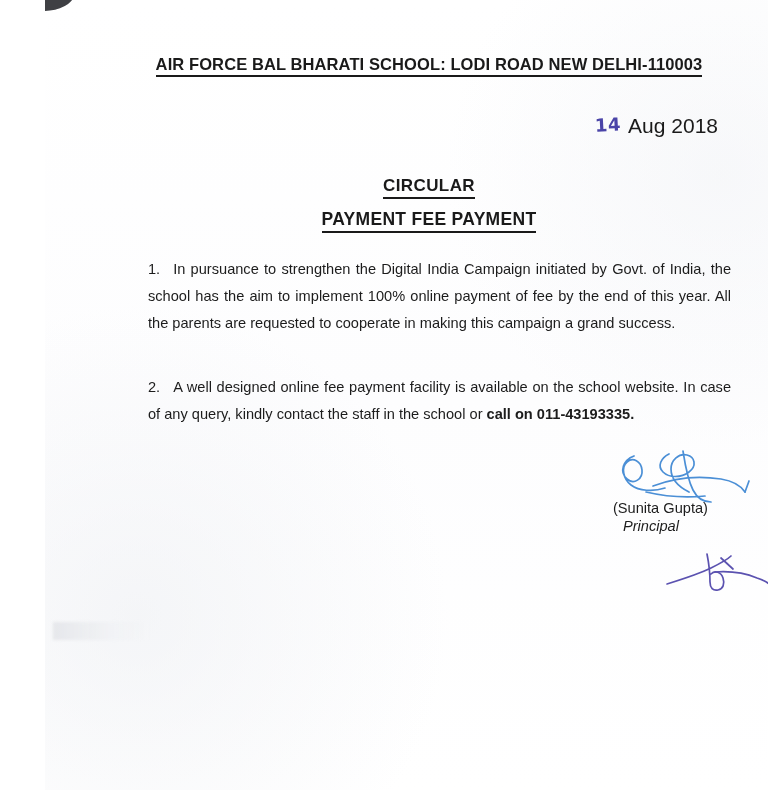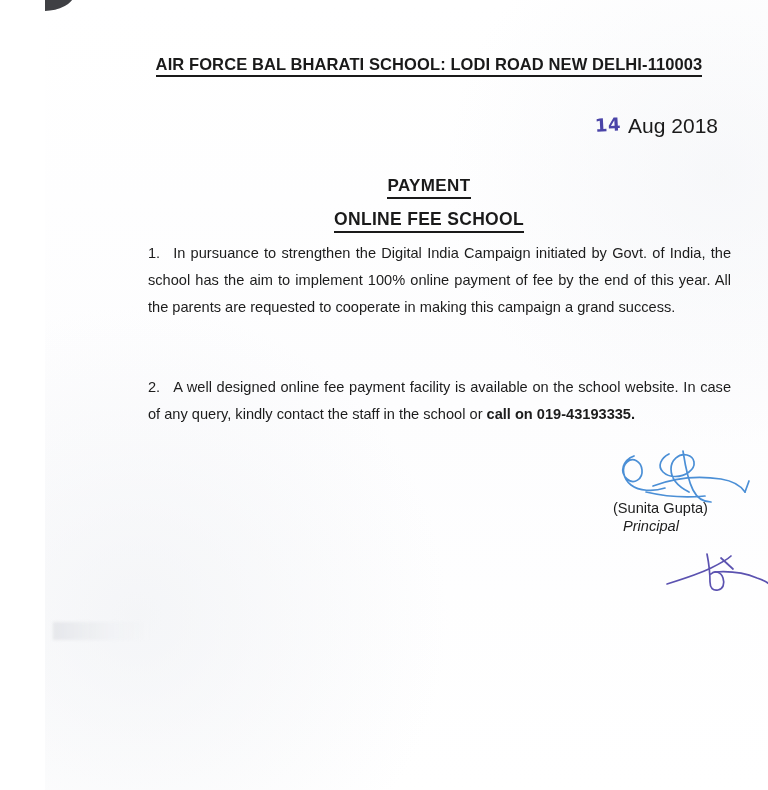--- a/index.html
+++ b/index.html
@@ -124,21 +124,21 @@
     line-height: 27px;
     text-align: justify;
     text-justify: inter-word;
     color: #1c1c1c;
   }
   .para .marker {
     margin-right: 13px;
   }
   .para b { font-weight: bold; }
 
-  .para-1 { top: 240px; }
+  .para-1 { top: 256px; }
   .para-2 { top: 374px; }
 
   
   .sign-wrap {
     position: absolute;
     left: 556px;
     top: 448px;
     width: 180px;
   }
   .sign-svg {
@@ -180,32 +180,32 @@
   <div class="school-header">
     <span class="underlined">AIR FORCE BAL BHARATI SCHOOL: LODI ROAD NEW DELHI-110003</span>
   </div>
 
   <div class="date-line">
     <span class="date-day">14</span>
     <span class="date-rest">Aug 2018</span>
   </div>
 
   <div class="doc-title title-circular">
-    <span>PAYMENT</span>
+    <span>CIRCULAR</span>
   </div>
   <div class="doc-title title-subject">
-    <span>ONLINE FEE SCHOOL</span>
+    <span>PAYMENT FEE PAYMENT</span>
   </div>
 
   <div class="body-block para-1">
     <div class="para"><span class="marker">1.</span><span>In pursuance to strengthen the Digital India Campaign initiated by Govt. of India, the school has the aim to implement 100% online payment of fee by the end of this year. All the parents are requested to cooperate in making this campaign a grand success.</span></div>
   </div>
 
   <div class="body-block para-2">
-    <div class="para"><span class="marker">2.</span><span>A well designed online fee payment facility is available on the school website. In case of any query, kindly contact the staff in the school or </span><b>call on 019-43193335.</b></div>
+    <div class="para"><span class="marker">2.</span><span>A well designed online fee payment facility is available on the school website. In case of any query, kindly contact the staff in the school or </span><b>call on 011-43193335.</b></div>
   </div>
 
   <div class="sign-wrap">
     <svg class="sign-svg" width="150" height="58" viewBox="0 0 150 58">
       <g fill="none" stroke="#4b8fd6" stroke-width="1.7" stroke-linecap="round" stroke-linejoin="round">
         <path d="M25 8 C14 12, 10 24, 18 31 C25 37, 34 31, 33 22 C32 13, 24 9, 18 14
                  C12 19, 14 31, 22 37 C30 43, 44 44, 56 40"></path>
         <path d="M60 6 C52 10, 48 18, 54 24 C60 30, 72 30, 80 24
                  C88 18, 86 9, 78 7 C70 5, 62 12, 62 21
                  C62 31, 70 39, 80 44"></path>

